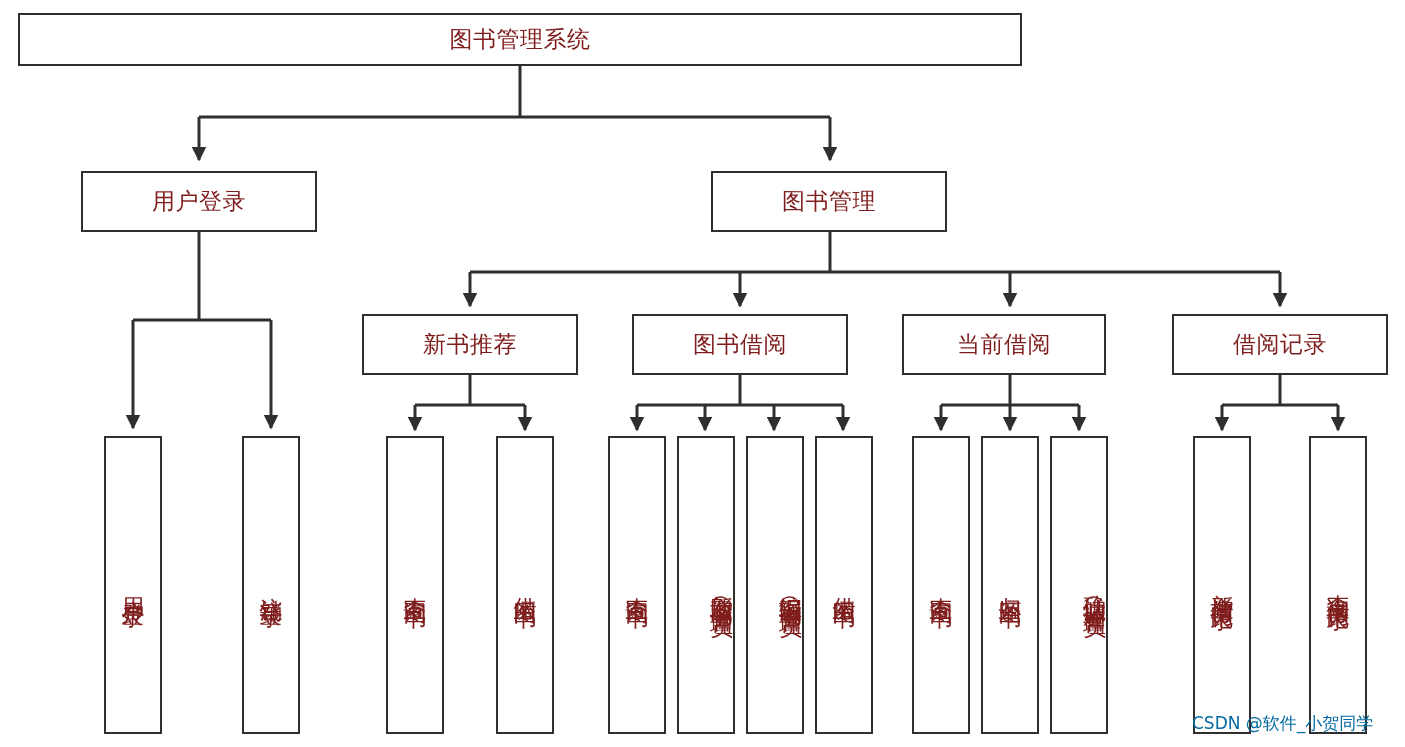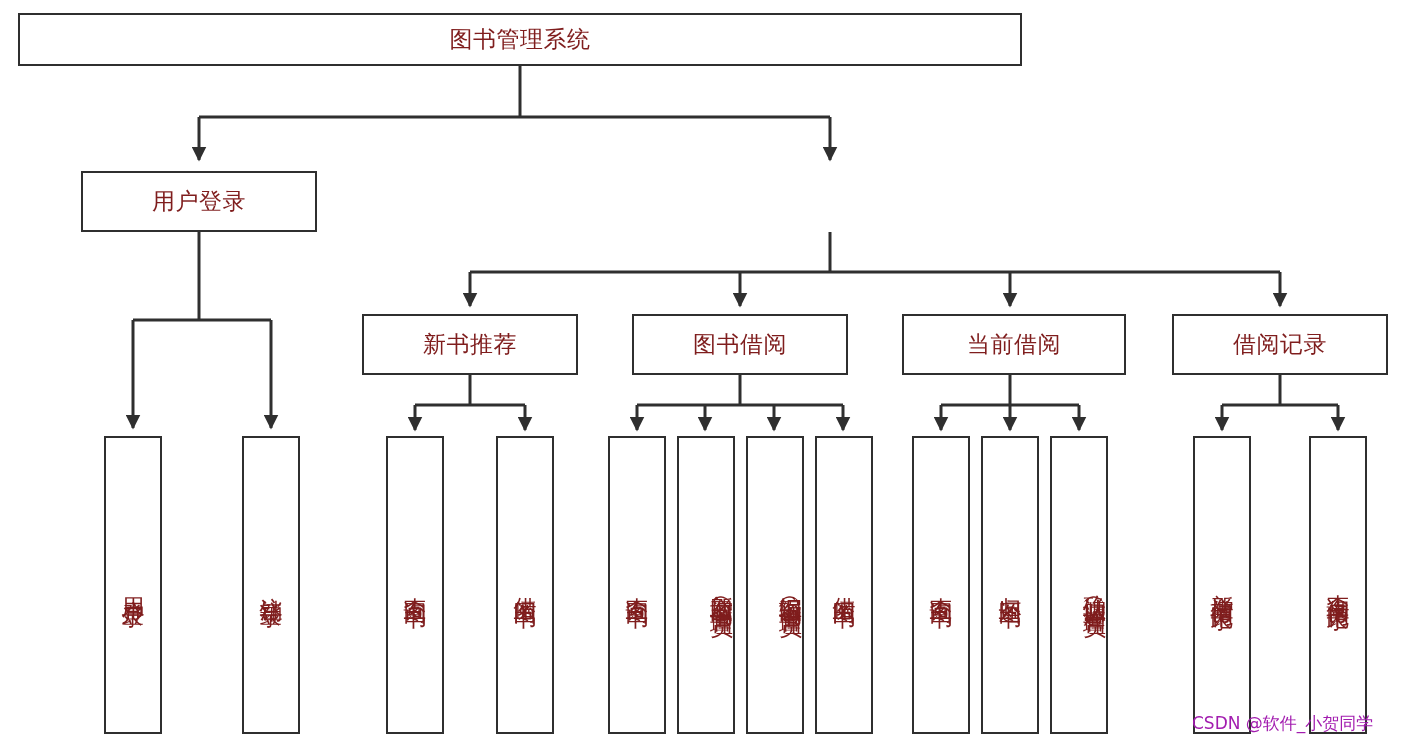--- a/index.html
+++ b/index.html
@@ -52,21 +52,21 @@
   }
   .node.v.mid {
     align-items: center;
     padding-top: 0;
   }
   .watermark {
     position: absolute;
     left: 1192px;
     top: 712px;
     font-size: 17px;
-    color: #a21caf;
+    color: #0369a1;
     white-space: nowrap;
     font-family: "DejaVu Sans", "Liberation Sans", sans-serif;
   }
 </style>
 </head>
 <body>
 
 <div id="canvas">
 
   <svg id="wires" viewBox="0 0 1405 747" xmlns="http://www.w3.org/2000/svg">
@@ -119,28 +119,31 @@
     </g>
   </svg>
 
   <div class="node h" style="left:18px; top:13px; width:1004px; height:53px;">
     <span>图书管理系统</span>
   </div>
 
   <div class="node h" style="left:81px; top:171px; width:236px; height:61px;">
     <span>用户登录</span>
   </div>
+  <div class="node h" style="left:711px; top:171px; width:236px; height:61px;">
+    <span>图书管理</span>
+  </div>
 
   <div class="node h" style="left:632px; top:314px; width:216px; height:61px;">
     <span>图书借阅</span>
   </div>
   <div class="node h" style="left:362px; top:314px; width:216px; height:61px;">
     <span>新书推荐</span>
   </div>
-  <div class="node h" style="left:902px; top:314px; width:224px; height:61px;">
+  <div class="node h" style="left:902px; top:314px; width:204px; height:61px;">
     <span>当前借阅</span>
   </div>
   <div class="node h" style="left:1172px; top:314px; width:216px; height:61px;text-align:center;">
     <span>借阅记录</span>
   </div>
 
   <div class="node v mid" style="left:104px; top:436px; width:58px; height:298px;">
     <span>用户登录</span>
   </div>
   <div class="node v mid" style="left:242px; top:436px; width:58px; height:298px;">

